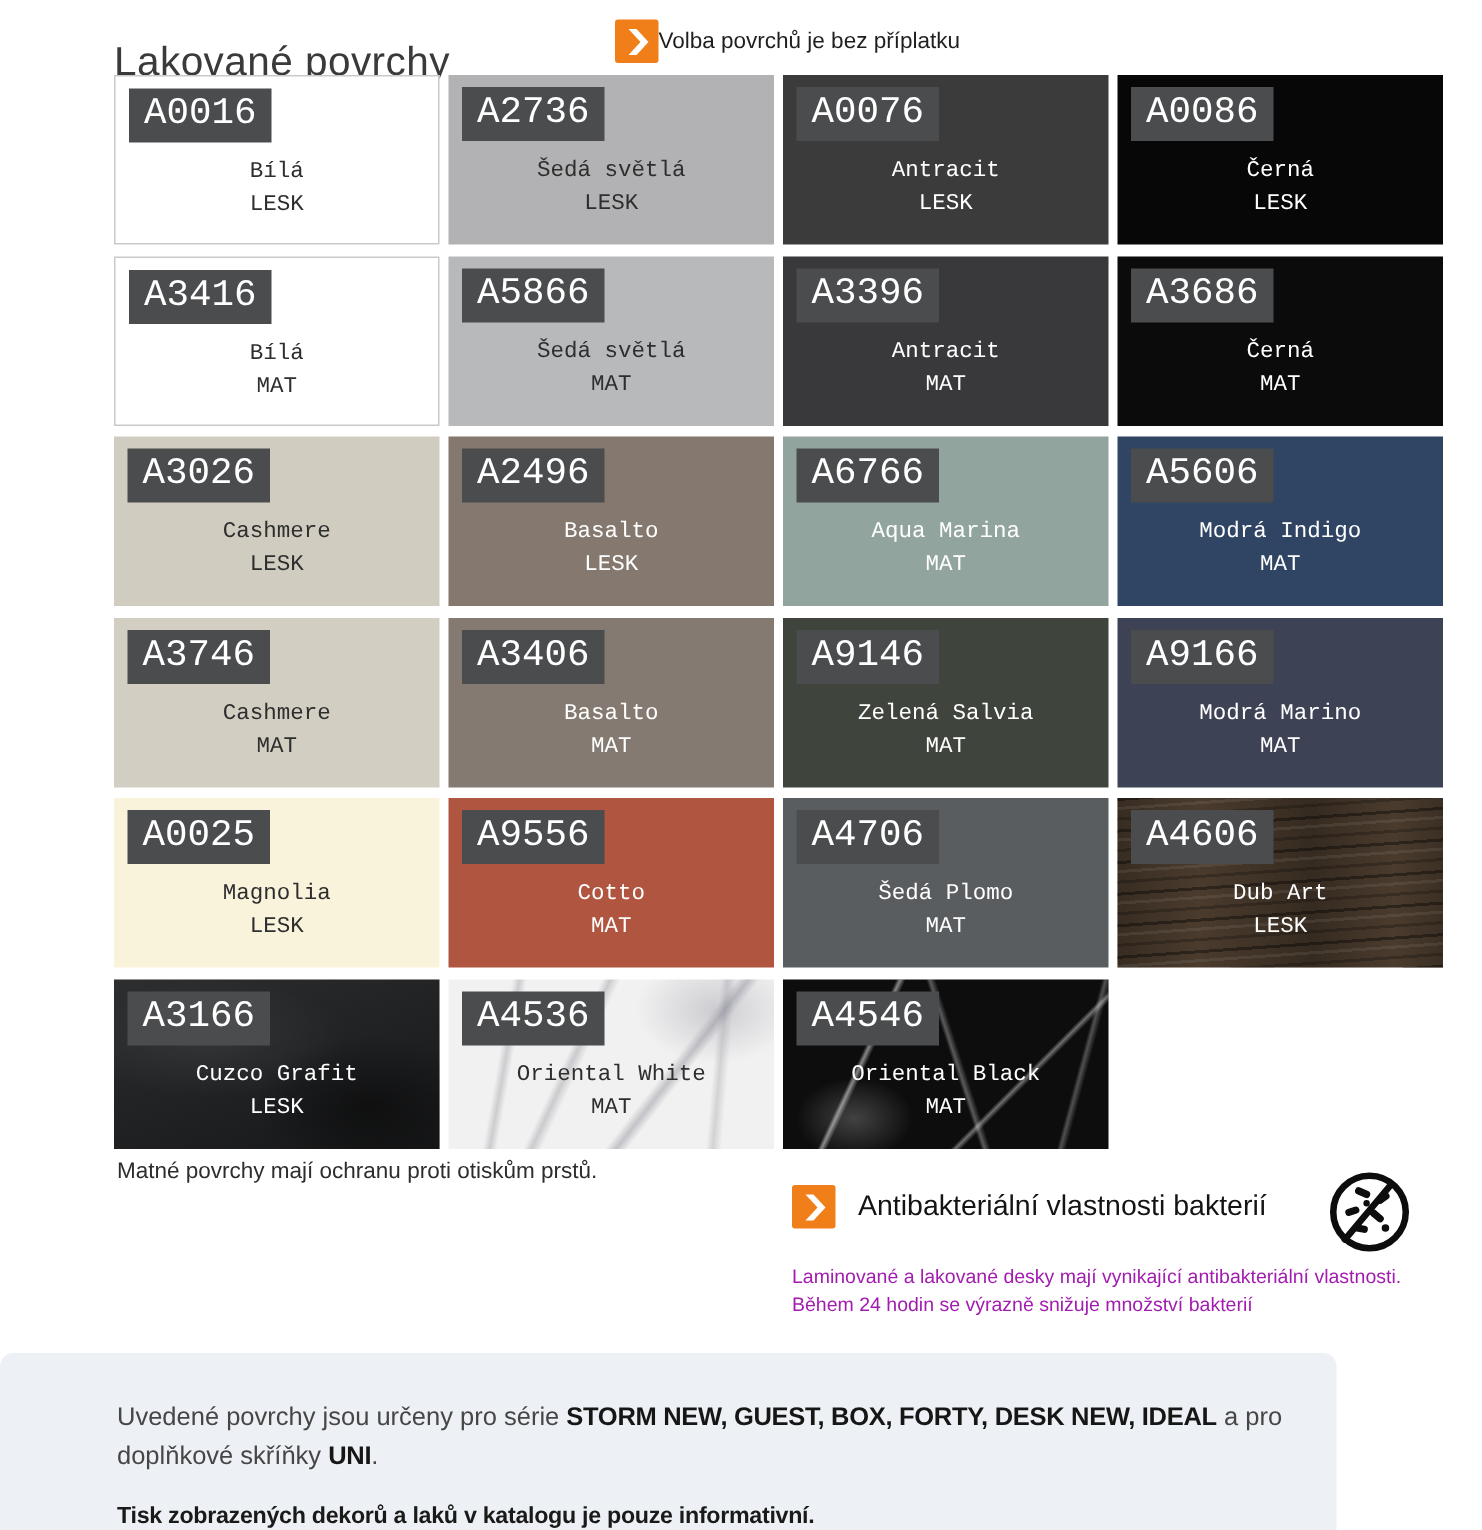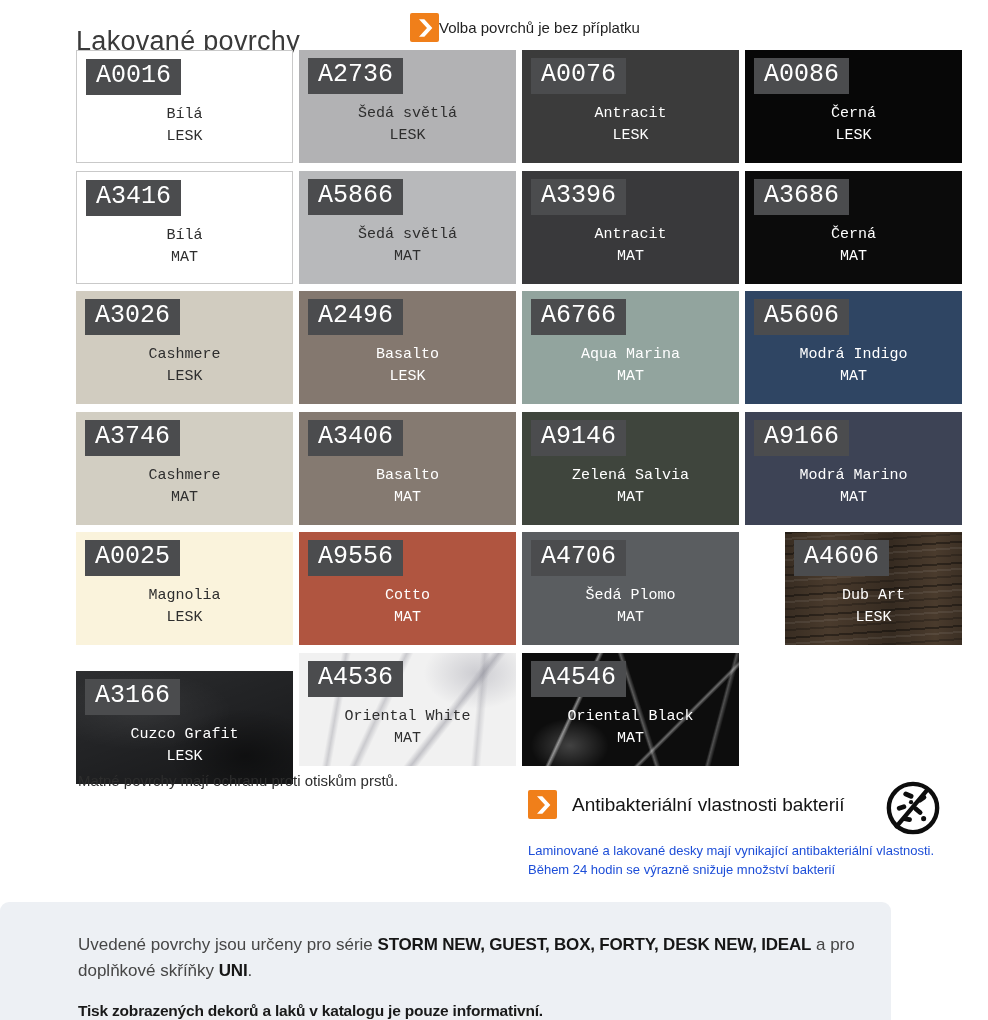--- a/index.html
+++ b/index.html
@@ -58,21 +58,21 @@
       linear-gradient(115deg, transparent 28%, rgba(255,255,255,.5) 29%, transparent 30.4%),
       linear-gradient(72deg, transparent 52%, rgba(255,255,255,.32) 53%, transparent 54.6%),
       linear-gradient(135deg, transparent 68%, rgba(255,255,255,.4) 69%, transparent 70.3%),
       linear-gradient(105deg, transparent 86%, rgba(255,255,255,.28) 87%, transparent 88.6%),
       radial-gradient(ellipse 30% 40% at 22% 82%, rgba(255,255,255,.22), transparent 60%);
   }
   
   .fingerprint-note{position:absolute;left:78px;top:772px;font-size:15px;color:#2d2d2d;}
   .ab-chev{position:absolute;left:528px;top:790px;}
   .ab-heading{position:absolute;left:572px;top:794px;font-size:19px;color:#141414;}
-  .ab-desc{position:absolute;left:528px;top:841px;font-size:13px;line-height:1.48;color:#1d4ed8;}
+  .ab-desc{position:absolute;left:528px;top:841px;font-size:13px;line-height:1.48;color:#a21caf;}
   .nobact{position:absolute;left:884px;top:779px;width:58px;height:58px;}
   
   .banner{
     position:absolute;left:0;top:902px;width:891px;height:118px;
     background:var(--banner,#EDF0F4);border-radius:9px 9px 0 0;
   }
   .banner .series{
     position:absolute;left:78px;top:13px;width:830px;
     font-size:17px;line-height:1.5;color:#464646;
   }
@@ -185,26 +185,26 @@
     <div class="swatch txt-light" style="background-color: rgb(176, 85, 64);">
     <span class="badge">A9556</span>
     <div class="sname">Cotto</div>
     <div class="sfinish">MAT</div>
   </div>
     <div class="swatch txt-light" style="background-color: rgb(90, 93, 96);">
     <span class="badge">A4706</span>
     <div class="sname">Šedá Plomo</div>
     <div class="sfinish">MAT</div>
   </div>
-    <div class="swatch tex-wood txt-light" style="background-color: rgb(74, 59, 45); margin-left: 40px;">
+    <div class="swatch tex-wood txt-light" style="background-color: rgb(74, 59, 45);">
     <span class="badge">A4606</span>
     <div class="sname">Dub Art</div>
     <div class="sfinish">LESK</div>
   </div>
-    <div class="swatch tex-concrete txt-light" style="background-color: rgb(34, 35, 37); margin-top: 18px;">
+    <div class="swatch tex-concrete txt-light" style="background-color: rgb(34, 35, 37);">
     <span class="badge">A3166</span>
     <div class="sname">Cuzco Grafit</div>
     <div class="sfinish">LESK</div>
   </div>
     <div class="swatch tex-marble-white txt-dark" style="background-color: rgb(241, 241, 241);">
     <span class="badge">A4536</span>
     <div class="sname">Oriental White</div>
     <div class="sfinish">MAT</div>
   </div>
     <div class="swatch tex-marble-black txt-light" style="background-color: rgb(13, 13, 13);">

